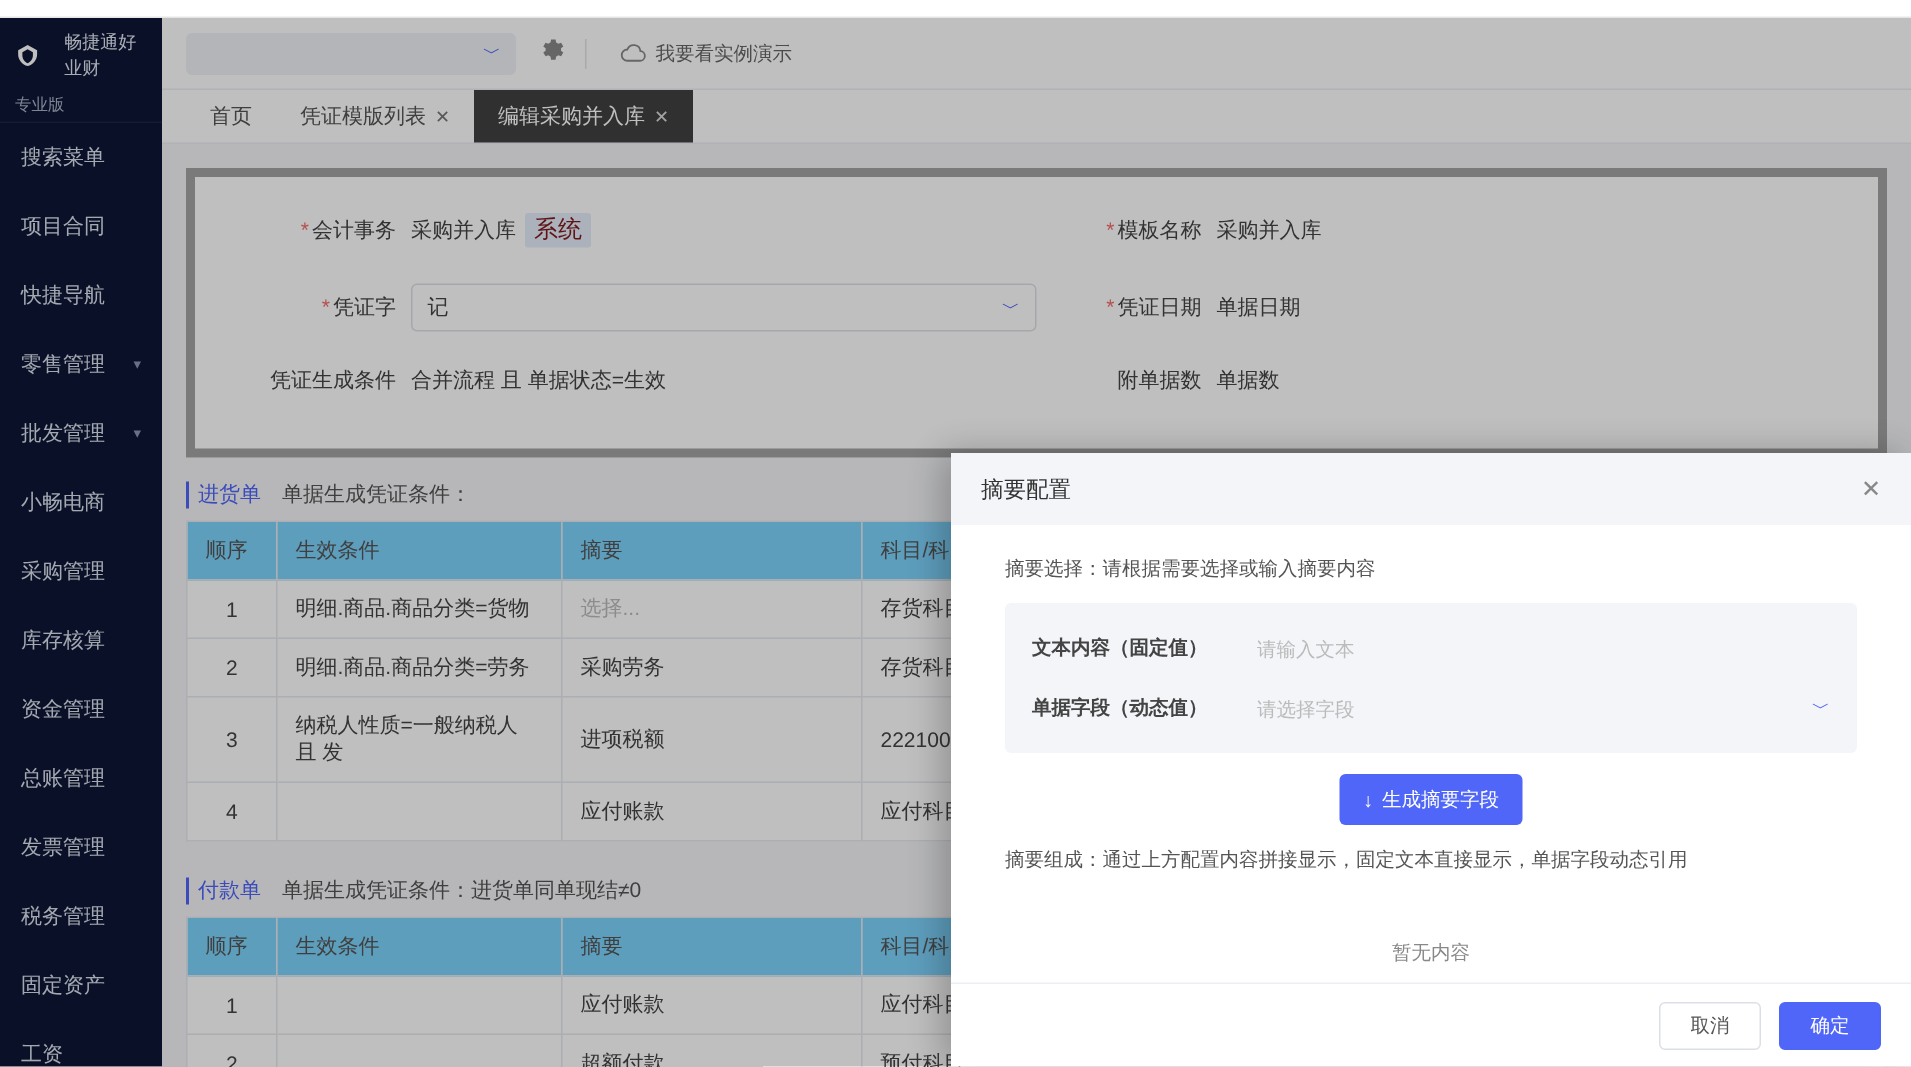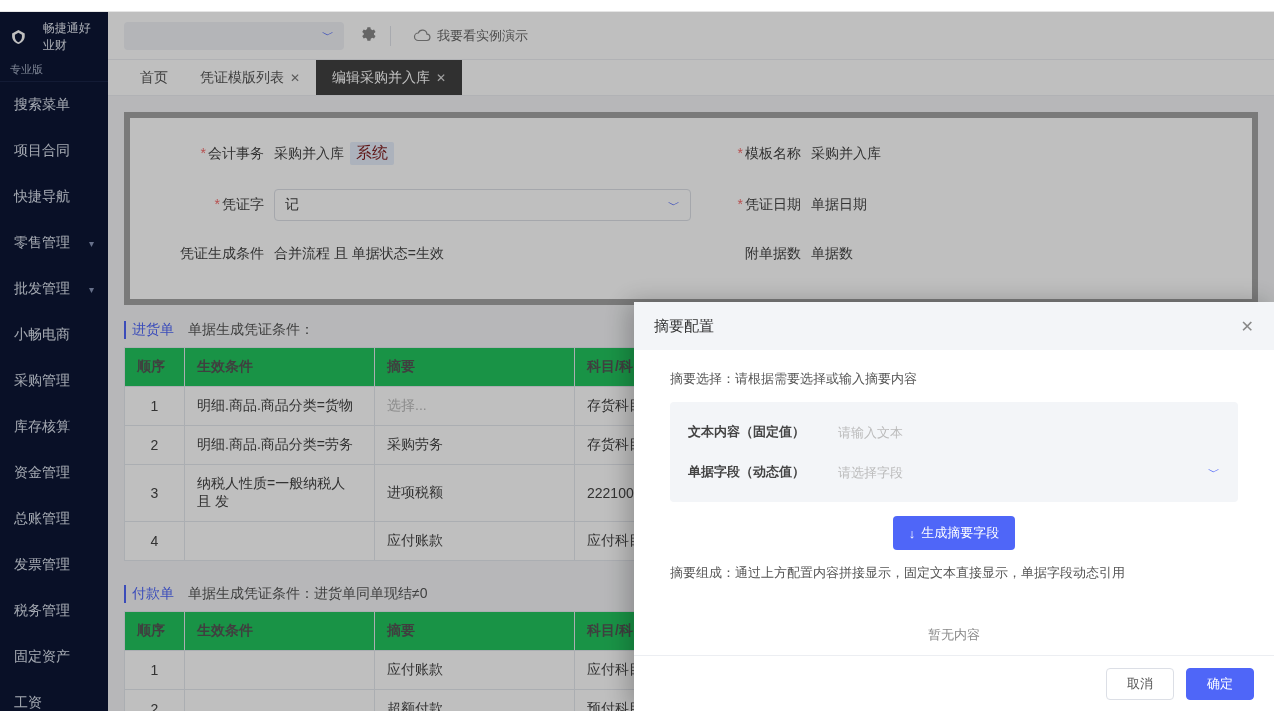--- a/index.html
+++ b/index.html
@@ -43,21 +43,21 @@
   .tag-sys { background: #e6eefb; color: #7f1d1d; font-size: 16px; padding: 1px 6px; border-radius: 2px; }
   .select-wide { flex: 1; max-width: 460px; height: 32px; border: 1px solid #dcdfe6; border-radius: 4px; display: flex; align-items: center; padding: 0 10px; justify-content: space-between; color: #444; margin-left: 10px; }
   .select-wide .chev2 { color: #4f66f8; font-size: 12px; }
 
   .section-hdr { display: flex; align-items: center; gap: 14px; margin-bottom: 8px; font-size: 14px; }
   .section-title { color: #4f66f8; border-left: 2px solid #4f66f8; padding-left: 6px; }
   .section-cond { color: #555; }
 
   table { width: 100%; border-collapse: collapse; background: #fff; font-size: 14px; }
   th, td { border: 1px solid #e5e8ee; padding: 10px 12px; text-align: left; color: #444; }
-  th { background: #22c55e; color: #555; font-weight: 700; }
+  th { background: #7dd3fc; color: #555; font-weight: 400; }
   td.idx { width: 60px; text-align: center; }
   td.cond { width: 190px; }
   td.sum { width: 200px; color: #444; }
   td.sum.ph { color: #bbb; }
 
   
   .modal { position: absolute; right: 0; top: 302px; bottom: 0; width: 640px; background: #fff; box-shadow: -6px 0 24px rgba(0,0,0,.25); display: flex; flex-direction: column; z-index: 50; }
   .overlay { position: absolute; left:0; top:12px; right:0; bottom:0; background: rgba(0,0,0,.25); z-index: 40; }
   .modal-hdr { height: 48px; display: flex; align-items: center; justify-content: space-between; padding: 0 20px; background: #f3f5f8; font-size: 15px; color: #333; }
   .modal-body { flex: 1; padding: 20px 36px; font-size: 13px; color: #555; overflow:auto; }

